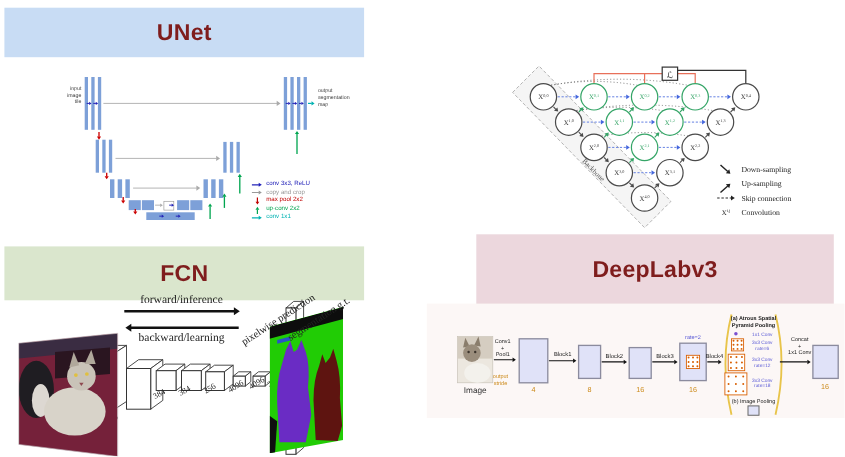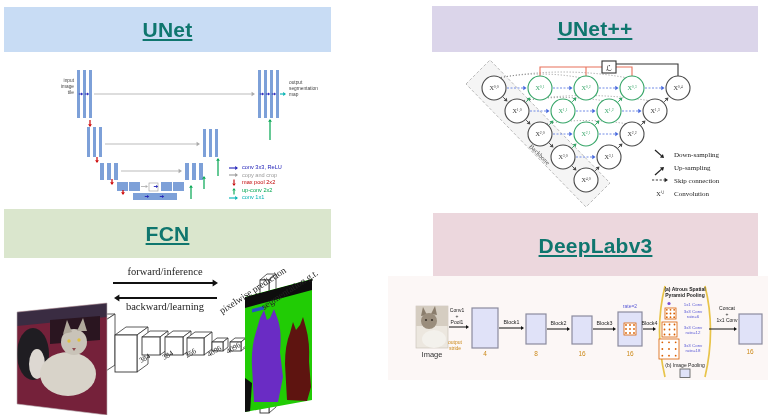--- a/index.html
+++ b/index.html
@@ -1,32 +1,31 @@
 <!DOCTYPE html>
 <html><head>
 <meta charset="utf-8">
 <style>
   html,body{margin:0;padding:0;background:#fff;}
   #stage{position:relative;width:768px;height:415px;background:#ffffff;overflow:hidden;
          font-family:"Liberation Sans",sans-serif;}
   .hdr{position:absolute;display:flex;align-items:center;justify-content:center;
-       font-weight:bold;font-size:21px;color:#0f766e;letter-spacing:0.2px;text-decoration:underline;}
+       font-weight:bold;font-size:21px;color:#7f1d1d;letter-spacing:0.2px;}
   .diag{position:absolute;overflow:visible;}
   .legend{position:absolute;width:110px;}
   .legend-row{display:flex;align-items:center;height:7.6px;}
   .legend-row .sym{width:14px;display:flex;align-items:center;flex-shrink:0;}
   .legend-row .lab{font-size:5.6px;line-height:1;white-space:nowrap;}
 </style>
 </head>
 <body>
 
 <div id="stage">
   <div class="hdr" id="hdr-unet" style="left: 4px; top: 7px; width: 327px; height: 45px; background: rgb(200, 220, 244);">UNet</div>
-  <div class="hdr" id="hdr-unetpp" style="left: 432px; top: 6px; width: 326px; height: 46px; background: rgb(219, 213, 234);">UNet++</div>
-  <div class="hdr" id="hdr-fcn" style="left: 4px; top: 209px; width: 327px; height: 49px; background: rgb(218, 230, 205);">FCN</div>
+  <div class="hdr" id="hdr-fcn" style="left: 4px; top: 224px; width: 327px; height: 49px; background: rgb(218, 230, 205);">FCN</div>
   <div class="hdr" id="hdr-deeplab" style="left: 433px; top: 213px; width: 325px; height: 65px; background: rgb(236, 215, 221);">DeepLabv3</div>
 
   <svg id="svg-unet" class="diag" style="left:28px;top:56px;" width="304" height="152" viewBox="0 0 304 152">
       <line x1="66" y1="38" x2="223.8" y2="38" stroke="#aaa" stroke-width="0.8"></line>
       <polygon points="227,38 223.54697729342146,40.31996426434829 223.54697729342146,35.68003573565171" fill="#aaa"></polygon>
       <line x1="77" y1="88" x2="168.8" y2="88" stroke="#aaa" stroke-width="0.8"></line>
       <polygon points="172,88 168.54697729342146,90.3199642643483 168.54697729342146,85.6800357356517" fill="#aaa"></polygon>
       <line x1="93" y1="115" x2="150.8" y2="115" stroke="#aaa" stroke-width="0.8"></line>
       <polygon points="154,115 150.54697729342146,117.3199642643483 150.54697729342146,112.6800357356517" fill="#aaa"></polygon>
       <line x1="113" y1="130.5" x2="117.8" y2="130.5" stroke="#aaa" stroke-width="0.8"></line>

